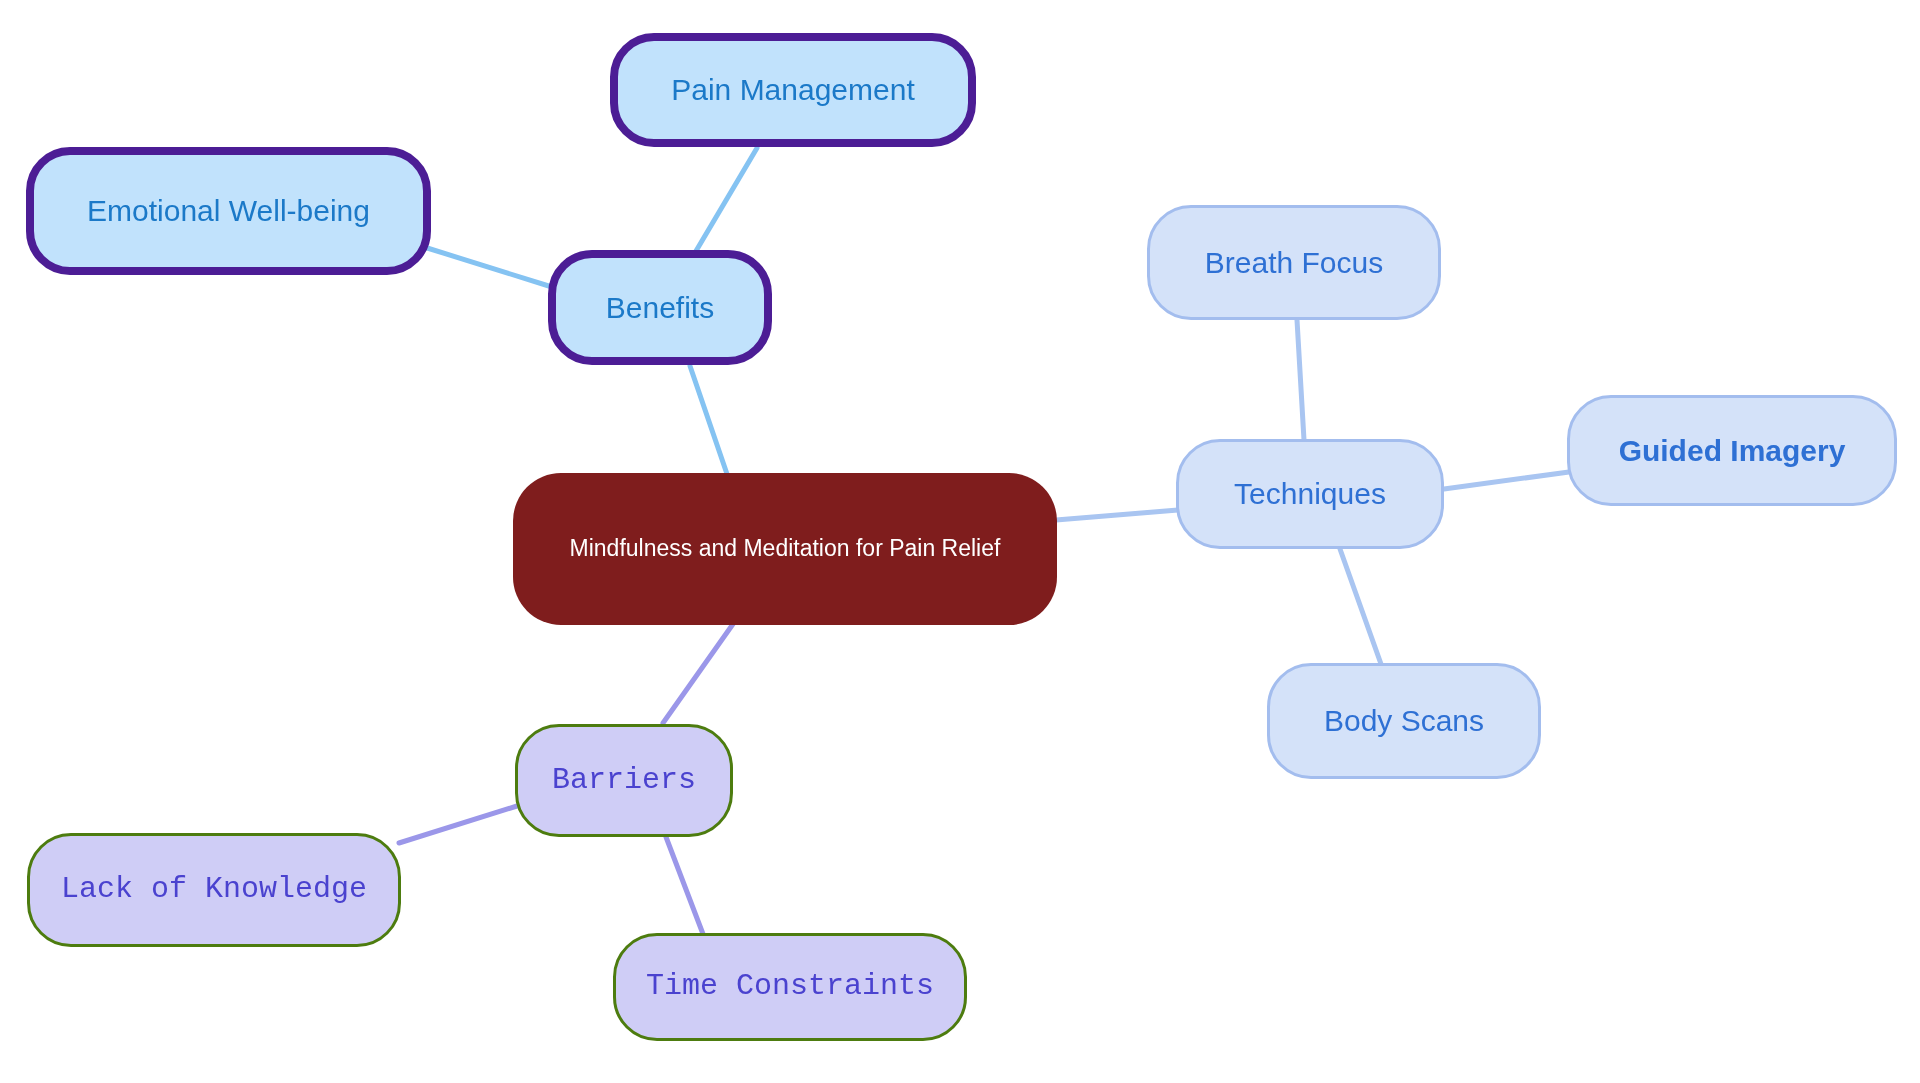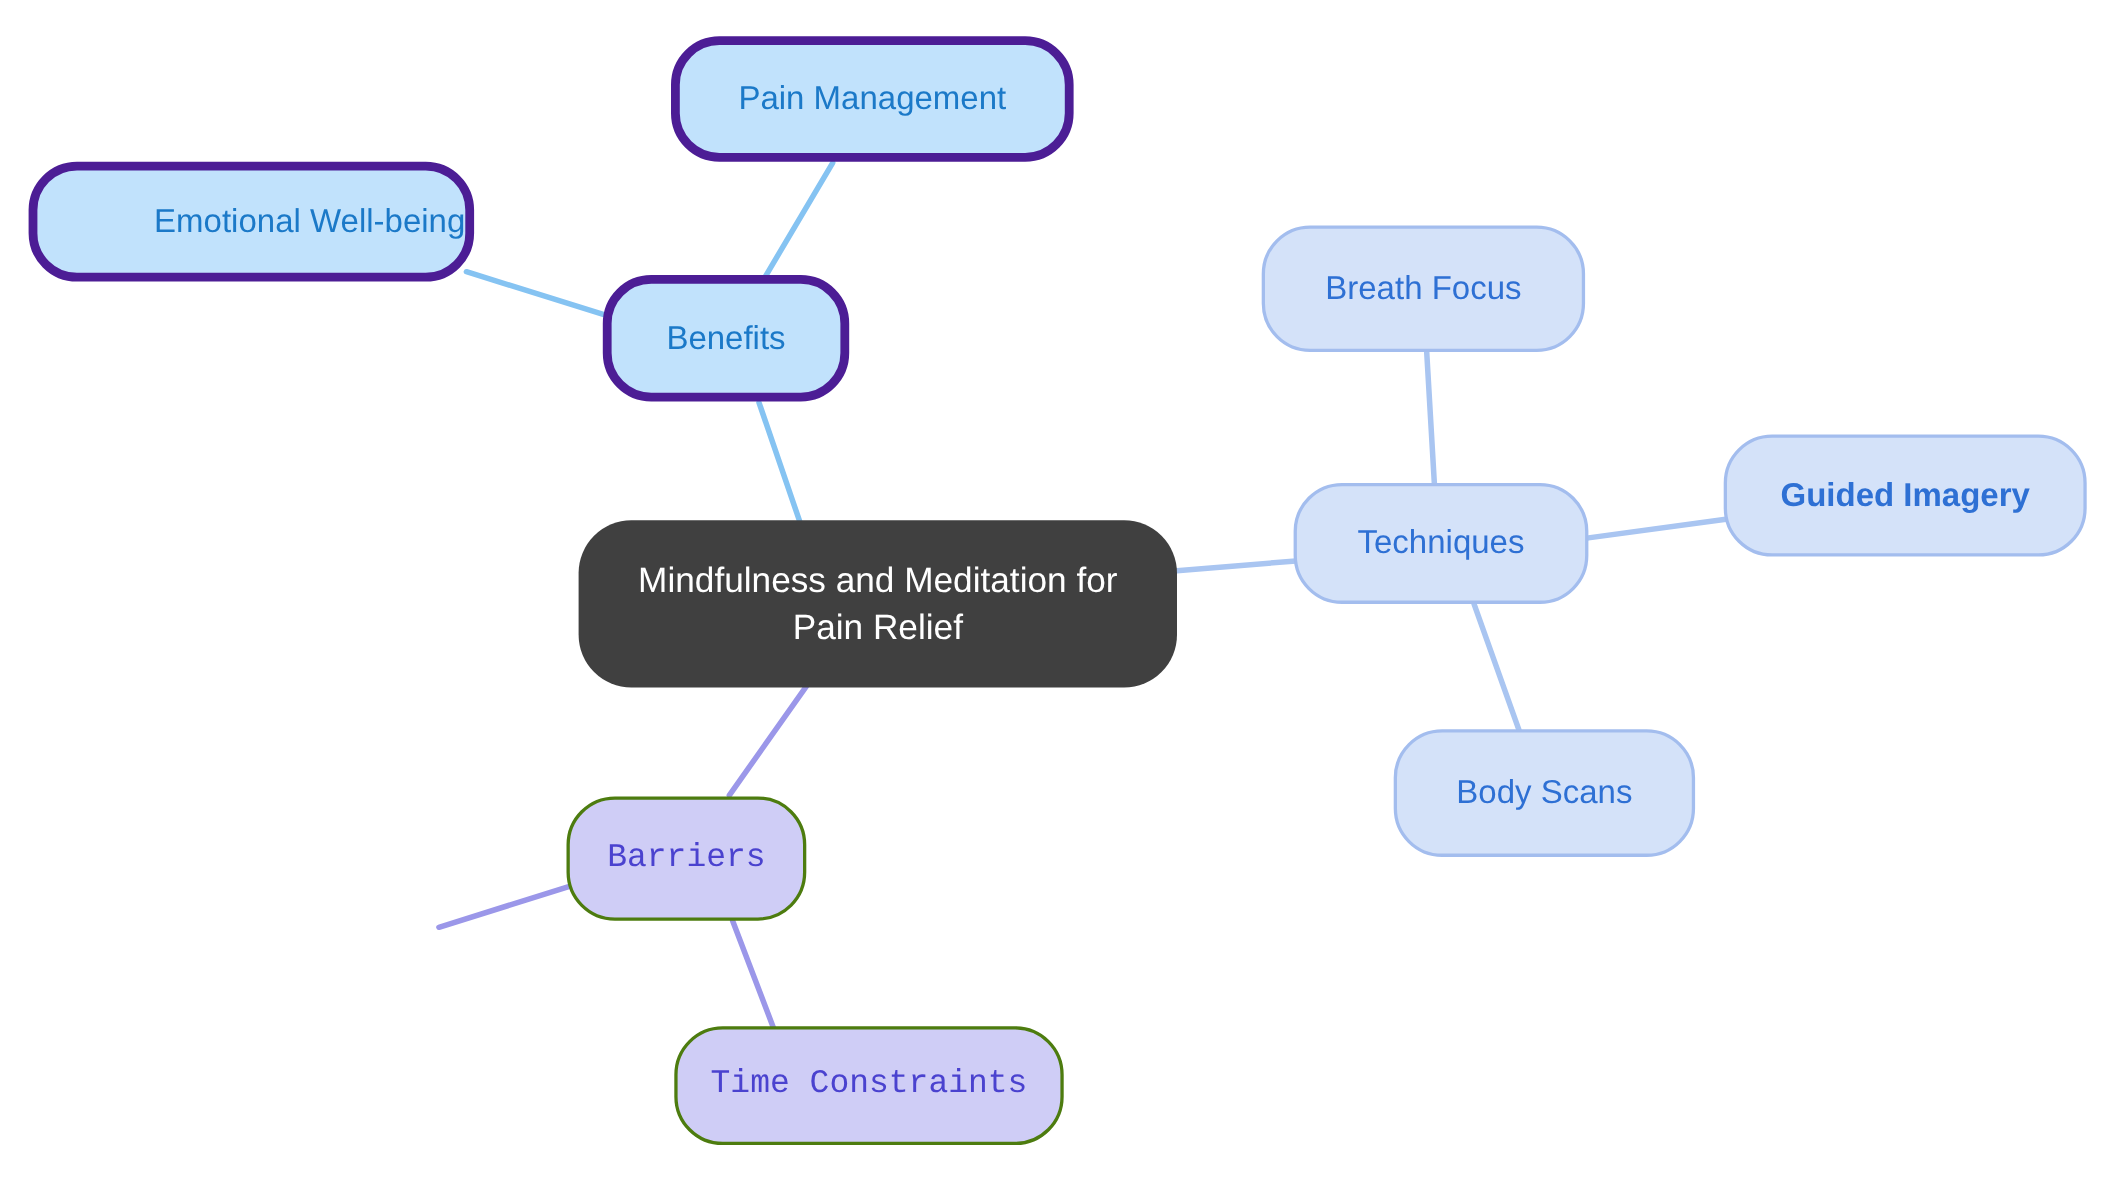--- a/index.html
+++ b/index.html
@@ -38,27 +38,26 @@
     justify-content: center;
     text-align: center;
     box-sizing: border-box;
     border-radius: 44px;
     font-size: 30px;
     line-height: 1.25;
     cursor: default;
     user-select: none;
   }
   .center-node {
-    background: #404040;
+    background: #7f1d1d;
     color: #ffffff;
     border-radius: 48px;
-    font-size: 32px;
+    font-size: 23px;
     line-height: 1.35;
     padding: 0 52px;
-    margin-left: 13px;
   }
   .g-blue {
     background: #c1e2fc;
     border: 8px solid #4c1d95;
     color: #1b79c8;
   }
   .g-peri {
     background: #d4e2f9;
     border: 3px solid #a3bdee;
     color: #2e70d4;
@@ -67,21 +66,21 @@
     background: #cfcdf6;
     border: 3px solid #4d7c0f;
     color: #4a42cf;
     font-family: Liberation Mono, monospace;
   }
 
   
   #node-center            { left: 513px;  top: 473px; width: 544px; height: 152px; }
   #node-benefits          { left: 548px;  top: 250px; width: 224px; height: 115px; }
   #node-pain-management   { left: 610px;  top: 33px;  width: 366px; height: 114px; }
-  #node-emotional         { left: 26px;   top: 147px; width: 405px; height: 109px; justify-content: flex-end; }
+  #node-emotional         { left: 26px;   top: 147px; width: 405px; height: 128px; }
   #node-techniques        { left: 1176px; top: 439px; width: 268px; height: 110px; }
   #node-breath-focus      { left: 1147px; top: 205px; width: 294px; height: 115px; }
   #node-guided-imagery    { left: 1567px; top: 395px; width: 330px; height: 111px; font-weight: bold; }
   #node-body-scans        { left: 1267px; top: 663px; width: 274px; height: 116px; }
   #node-barriers          { left: 515px;  top: 724px; width: 218px; height: 113px; }
   #node-lack-of-knowledge { left: 27px;   top: 833px; width: 374px; height: 114px; }
   #node-time-constraints  { left: 613px;  top: 933px; width: 354px; height: 108px; }
 </style>
 </head>
 <body>
@@ -127,17 +126,20 @@
   <div id="node-guided-imagery" class="node g-peri">
     <span>Guided Imagery</span>
   </div>
   <div id="node-body-scans" class="node g-peri">
     <span>Body Scans</span>
   </div>
 
   <div id="node-barriers" class="node g-lav">
     <span>Barriers</span>
   </div>
+  <div id="node-lack-of-knowledge" class="node g-lav">
+    <span>Lack of Knowledge</span>
+  </div>
   <div id="node-time-constraints" class="node g-lav">
     <span>Time Constraints</span>
   </div>
 
 </div>
 
 </body></html>

